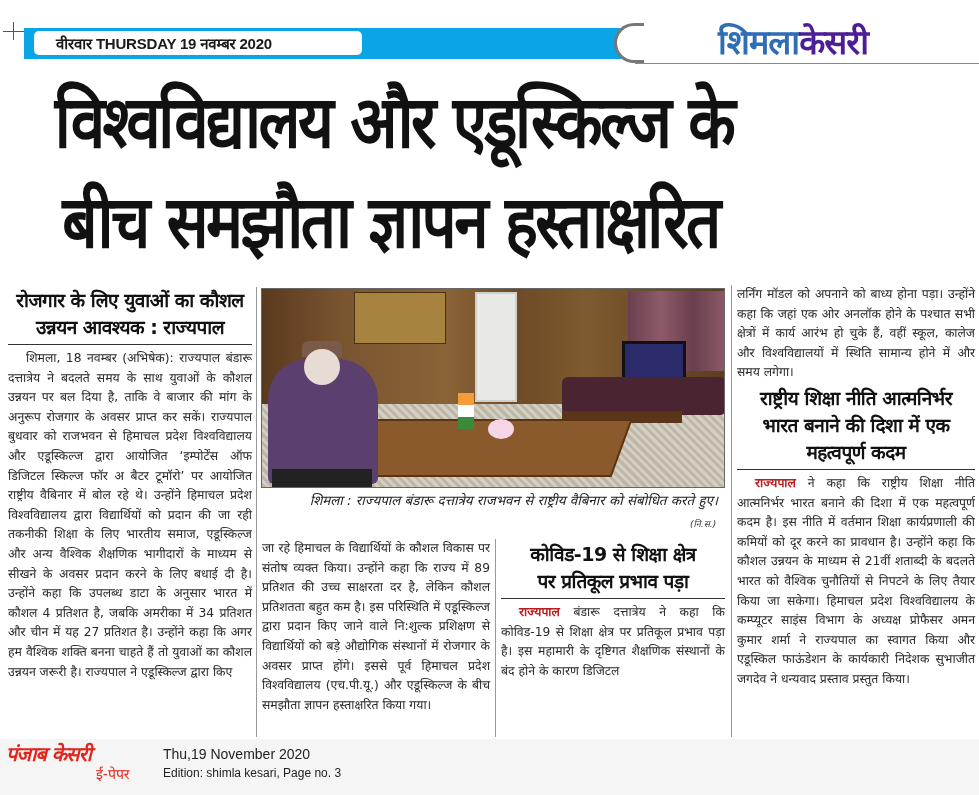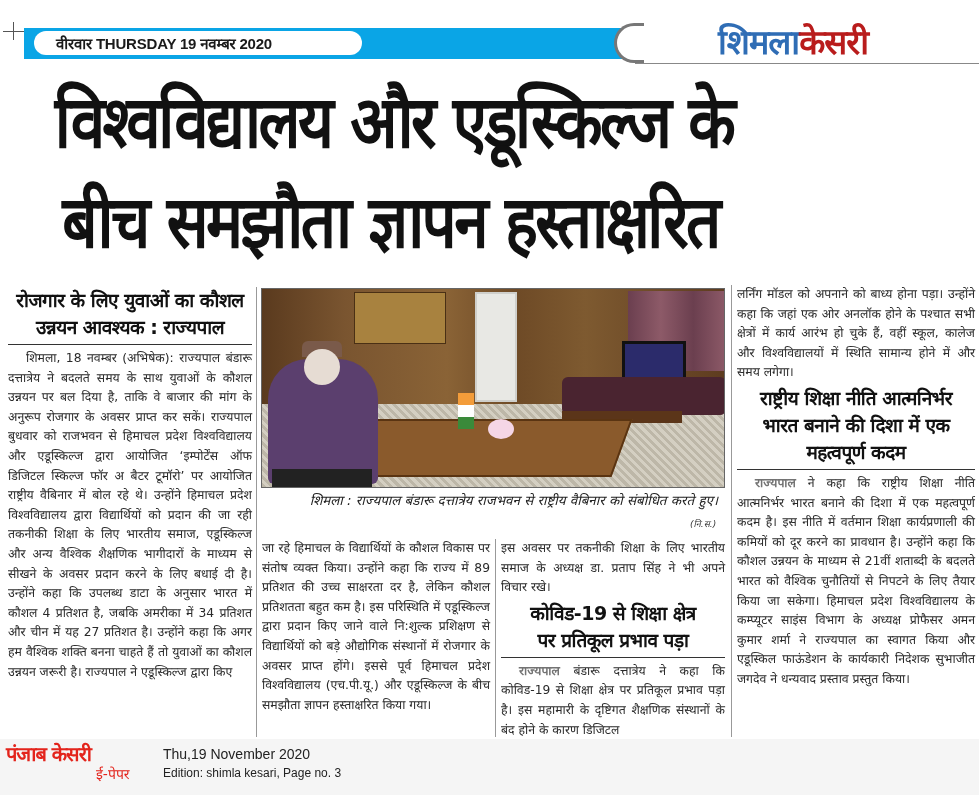--- a/index.html
+++ b/index.html
@@ -4,45 +4,45 @@
 <style>
   * { box-sizing: border-box; margin: 0; padding: 0; }
   html, body { width: 979px; height: 795px; background: #ffffff; overflow: hidden; }
   body { position: relative; font-family: "DejaVu Sans", sans-serif; color: #222; }
 
   
   .crop-mark { position: absolute; left: 3px; top: 31px; width: 22px; height: 1px; background: #555; }
   .crop-mark-v { position: absolute; left: 13px; top: 22px; width: 1px; height: 18px; background: #555; }
   .banner { position: absolute; left: 24px; top: 28px; width: 606px; height: 31px; background: #0aa5e6; }
   .date-pill { position: absolute; left: 34px; top: 31px; width: 328px; height: 24px; background: #fff;
-    border-radius: 12px; display: flex; align-items: center; padding-left: 22px;
+    border-radius: 5px; display: flex; align-items: center; padding-left: 22px;
     font-family: "Liberation Sans", sans-serif; font-weight: bold; font-size: 15px; color: #1a1a1a; letter-spacing: -0.2px; }
   .banner-cap { position: absolute; left: 614px; top: 23px; width: 30px; height: 40px;
     border: 3px solid #777; border-right: none; border-radius: 24px 0 0 24px; background: #fff; }
   .masthead-rule { position: absolute; left: 635px; top: 63px; width: 344px; height: 1px; background: #888; }
   .masthead { position: absolute; left: 718px; top: 22px; font-family: "DejaVu Sans", sans-serif;
     font-weight: bold; font-size: 34px; line-height: 40px; letter-spacing: -1px; }
   .masthead .m1 { color: #2f6db5; text-align: right; }
-  .masthead .m2 { color: #b91c1c; }
+  .masthead .m2 { color: #4c1d95; }
 
   
   .headline { position: absolute; left: 0; top: 72px; width: 781px; text-align: center;
     font-family: "DejaVu Sans", sans-serif; font-weight: bold; color: #111; }
   .headline .hl { display: block; font-size: 72px; line-height: 100px; letter-spacing: -3px;
     transform: scaleX(0.86); transform-origin: center; white-space: nowrap; }
 
   
   .col { position: absolute; font-family: "DejaVu Sans", sans-serif; font-size: 12.3px; line-height: 19.6px;
     color: #2a2a2a; text-align: justify; }
   .col p { text-indent: 18px; }
   .col p.noindent { text-indent: 0; }
   .subhead { font-weight: bold; color: #111; text-align: center; font-size: 19px; line-height: 27px;
     letter-spacing: -0.5px; }
   .rule { height: 1px; background: #333; margin: 3px 0 4px 0; }
-  .lead-bold { font-weight: bold; color: #737373; margin-top: 8px; }
+  .lead-bold { font-weight: bold; color: #b91c1c; margin-top: 8px; }
 
   .col1 { left: 8px; top: 287px; width: 244px; }
   .col2 { left: 262px; top: 539px; width: 228px; }
   .col3 { left: 501px; top: 539px; width: 224px; }
   .col4 { left: 737px; top: 285px; width: 238px; }
 
   .vrule { position: absolute; width: 1px; background: #999; }
 
   
   .photo { position: absolute; left: 261px; top: 288px; width: 464px; height: 200px; border: 1px solid #666;
@@ -66,21 +66,21 @@
   .photo .flowers { position: absolute; left: 226px; top: 130px; width: 26px; height: 20px; background: #f5d6e6; border-radius: 50%; }
   .photo .monitor { position: absolute; left: 10px; top: 180px; width: 100px; height: 20px; background: #222; }
 
   .caption { position: absolute; left: 266px; top: 491px; width: 452px; font-family: "DejaVu Sans", sans-serif;
     font-style: italic; font-size: 13.4px; line-height: 19px; color: #222; text-align: right; }
   .credit { position: absolute; left: 690px; top: 517px; font-size: 9px; font-style: italic; color: #333; }
 
   
   .footer { position: absolute; left: 0; top: 739px; width: 979px; height: 56px; background: #f5f5f5; }
   .footer-logo { position: absolute; left: 6px; top: 3px; font-family: "DejaVu Sans", sans-serif; font-weight: bold;
-    font-size: 20px; line-height: 24px; color: #e3241c; letter-spacing: -1px; }
+    font-size: 20px; line-height: 24px; color: #e3241c; letter-spacing: -1px; font-style: italic; }
   .footer-sub { position: absolute; left: 96px; top: 25px; font-size: 14px; color: #e3241c; }
   .footer-date { position: absolute; left: 163px; top: 7px; font-family: "Liberation Sans", sans-serif; font-size: 14px; color: #222; }
   .footer-edition { position: absolute; left: 163px; top: 27px; font-family: "Liberation Sans", sans-serif; font-size: 12px; color: #222; }
 </style>
 </head>
 <body>
 
 <div class="crop-mark"></div>
 <div class="crop-mark-v"></div>
 <div class="banner"></div>
@@ -127,21 +127,20 @@
 <div class="caption">शिमला : राज्यपाल बंडारू दत्तात्रेय राजभवन से राष्ट्रीय वैबिनार को संबोधित करते हुए।</div>
 <div class="credit">(नि.स.)</div>
 
 <div class="col col2">
   <p class="noindent">जा रहे हिमाचल के विद्यार्थियों के कौशल विकास पर संतोष व्यक्त किया। उन्होंने कहा कि राज्य में 89 प्रतिशत की उच्च साक्षरता दर है, लेकिन कौशल प्रतिशतता बहुत कम है। इस परिस्थिति में एडूस्किल्ज द्वारा प्रदान किए जाने वाले नि:शुल्क प्रशिक्षण से विद्यार्थियों को बड़े औद्योगिक संस्थानों में रोजगार के अवसर प्राप्त होंगे। इससे पूर्व हिमाचल प्रदेश विश्वविद्यालय (एच.पी.यू.) और एडूस्किल्ज के बीच समझौता ज्ञापन हस्ताक्षरित किया गया।</p>
 </div>
 
 <div class="vrule" style="left:495px; top:539px; height:198px;"></div>
 
 <div class="col col3">
-  <p class="noindent">इस अवसर पर तकनीकी शिक्षा के लिए भारतीय समाज के अध्यक्ष डा. प्रताप सिंह ने भी अपने विचार रखे।</p>
   <div class="subhead" style="margin-top:2px;">
     <div>कोविड-19 से शिक्षा क्षेत्र</div>
     <div>पर प्रतिकूल प्रभाव पड़ा</div>
   </div>
   <div class="rule"></div>
   <p><span class="lead-bold">राज्यपाल</span><span> बंडारू दत्तात्रेय ने कहा कि कोविड-19 से शिक्षा क्षेत्र पर प्रतिकूल प्रभाव पड़ा है। इस महामारी के दृष्टिगत शैक्षणिक संस्थानों के बंद होने के कारण डिजिटल</span></p>
 </div>
 
 <div class="vrule" style="left:731px; top:285px; height:452px;"></div>
 

